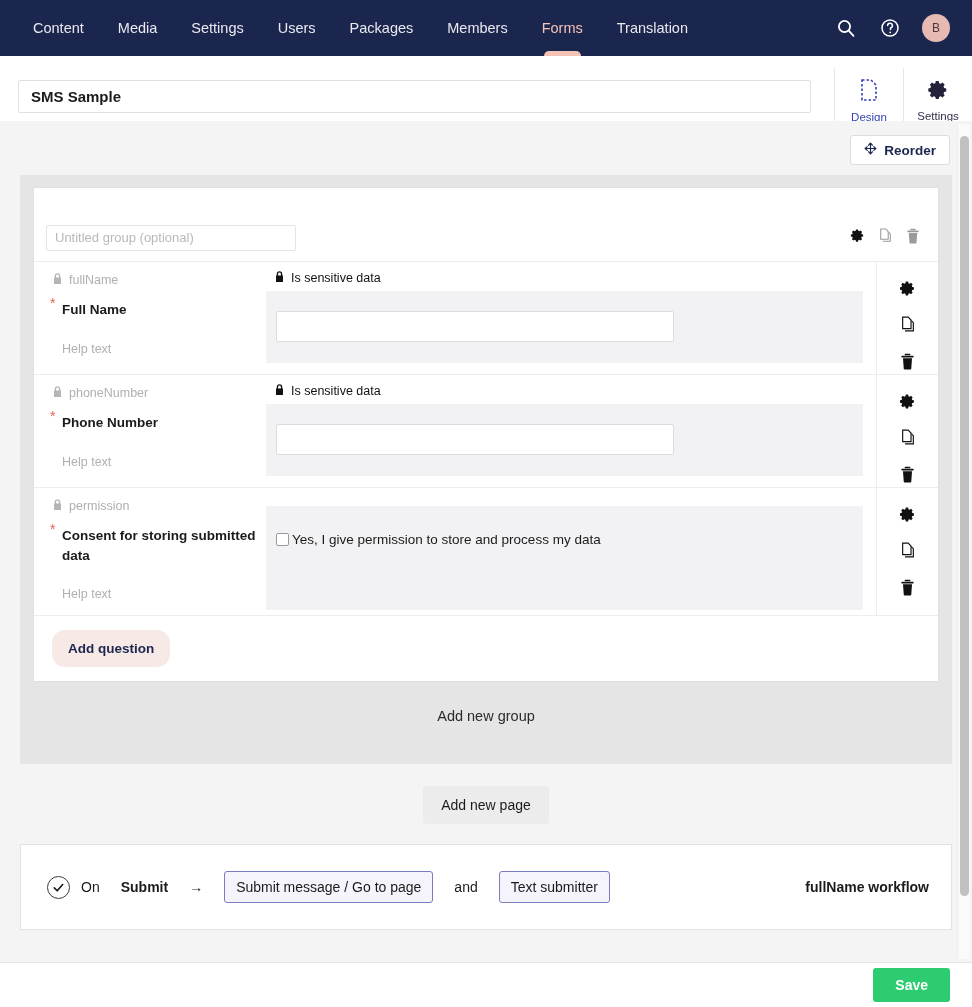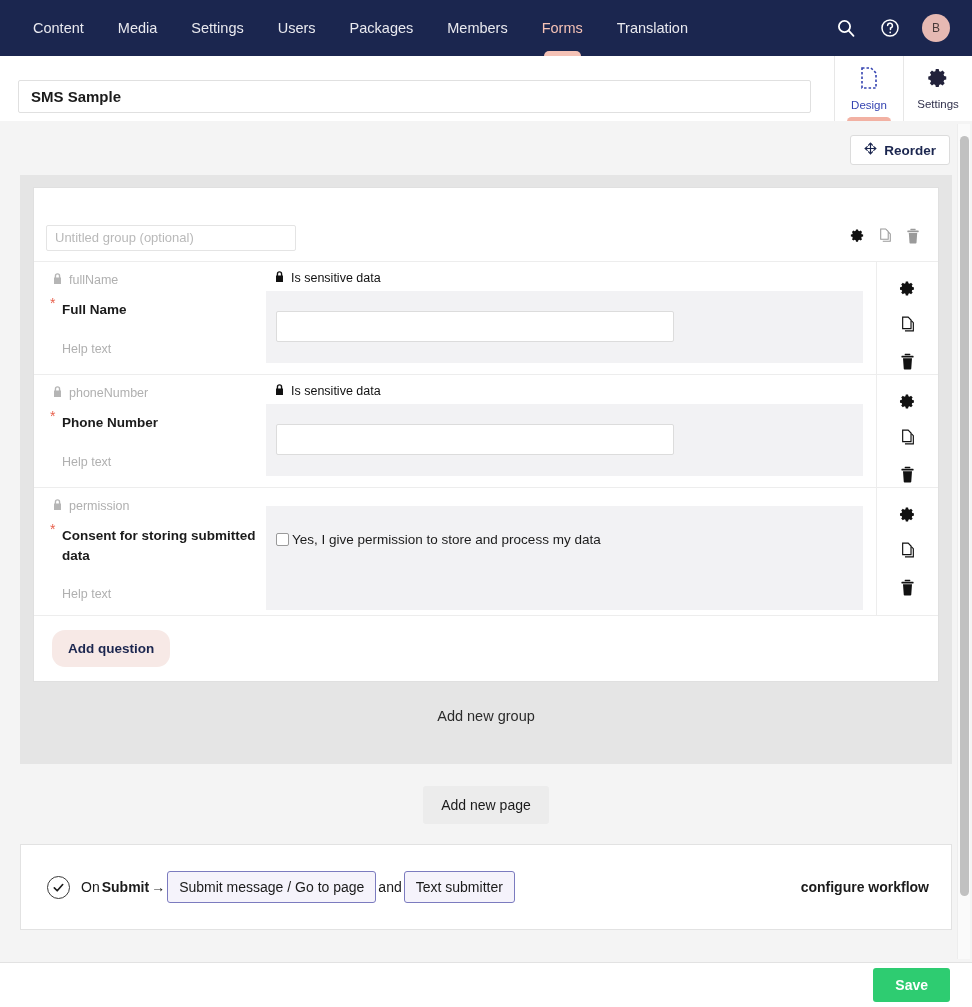--- a/index.html
+++ b/index.html
@@ -40,21 +40,21 @@
   .titlebar {
     height:83px; background:#fff; display:flex; align-items:center;
     border-bottom:2px solid #0f172a; position:relative;
   }
   .title-input {
     margin-left:18px; width:793px; height:33px; border:1px solid #e0e0e0; background:#fff;
     border-radius:2px; font-size:15px; font-weight:bold; color:#1b1b1b;
     padding: 0 12px; font-family:"Liberation Sans",sans-serif;
   }
   .apps {
-    position:absolute; right:0; top:0; height:65px; display:flex;
+    position:absolute; right:0; top:12px; height:65px; display:flex;
   }
   .app-tab {
     width:69px; display:flex; flex-direction:column; align-items:center; justify-content:center;
     gap:5px; border-left:1px solid #e7e7e7; position:relative; cursor:pointer; height:65px;
   }
   .app-tab .lbl { font-size:11.5px; color:#32324d; }
   .app-tab.active .lbl { color:#3544b1; }
   .app-tab.active:after {
     content:""; position:absolute; left:12px; right:12px; bottom:-5px; height:9px;
     background:#f2b1a3; border-radius:5px;
@@ -130,21 +130,21 @@
   }
 
   .workflow {
     margin:0 20px; background:#fff; border:1px solid #e2e2e2; height:86px;
     display:flex; align-items:center; padding:0 22px 0 26px;
   }
   .wf-check {
     width:23px; height:23px; border-radius:50%; border:1px solid #3a3a3a;
     display:flex; align-items:center; justify-content:center; margin-right:11px;
   }
-  .wf-text { font-size:14px; color:#1b1b1b; display:flex; align-items:center; gap:2px; }
+  .wf-text { font-size:14px; color:#1b1b1b; display:flex; align-items:center; gap:21px; }
   .wf-bold { font-weight:bold; }
   .wf-btn {
     background:#f5f3fb; border:1px solid #7b7bbf; border-radius:3px;
     font-size:14px; color:#1b1b1b; padding:7px 11px; cursor:pointer;
     font-family:"Liberation Sans",sans-serif;
   }
   .wf-right { margin-left:auto; font-size:14px; font-weight:bold; color:#1b1b1b; cursor:pointer; }
 
   
   .bottombar {
@@ -438,21 +438,21 @@
       </svg>
     </div>
     <div class="wf-text">
       <span>On</span>
       <span class="wf-bold">Submit</span>
       <span>→</span>
       <button class="wf-btn">Submit message / Go to page</button>
       <span>and</span>
       <button class="wf-btn">Text submitter</button>
     </div>
-    <div class="wf-right">configure workflow</div>
+    <div class="wf-right">fullName workflow</div>
   </div>
 
 </div>
 
 <div class="scrollbar">
   <div class="scrollthumb"></div>
 </div>
 
 <div class="bottombar">
   <button class="save-btn">Save</button>

